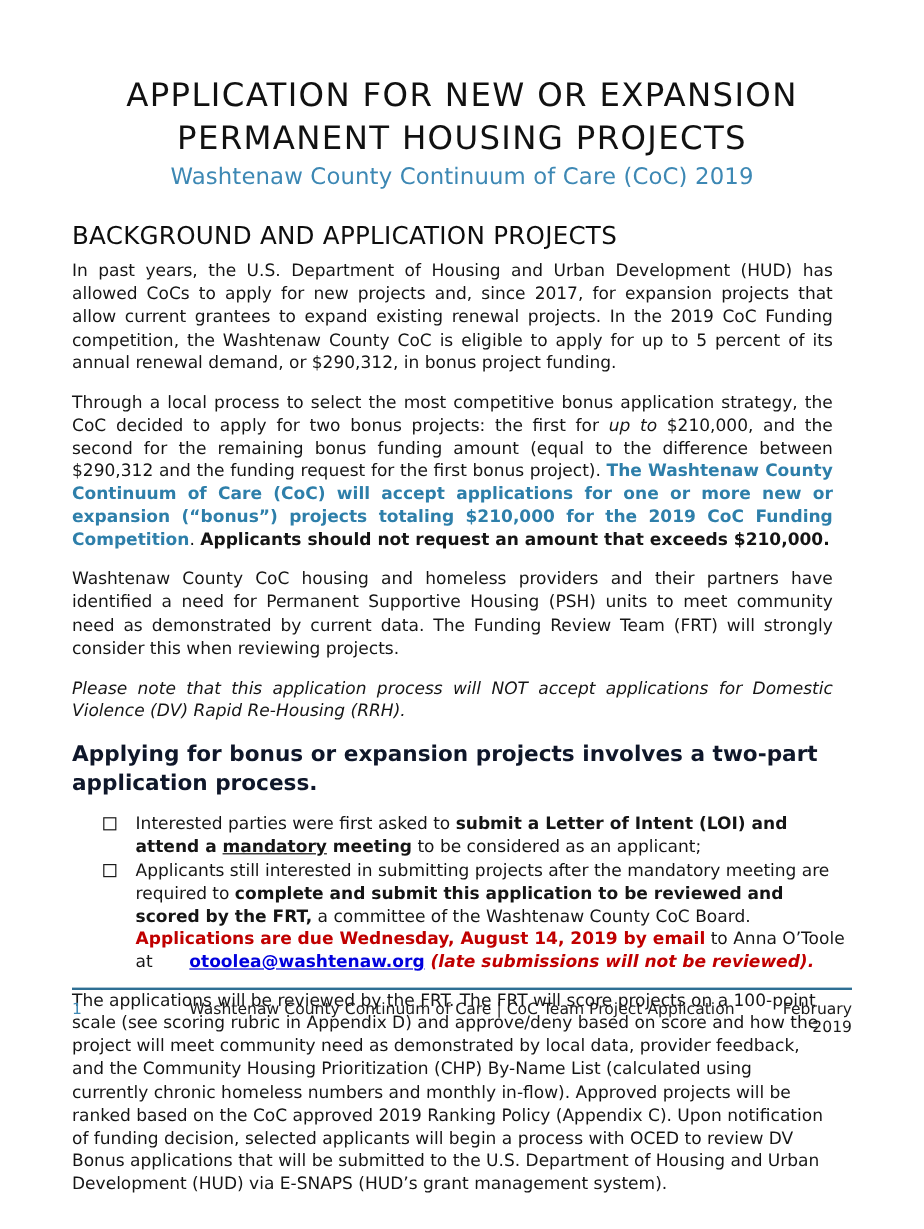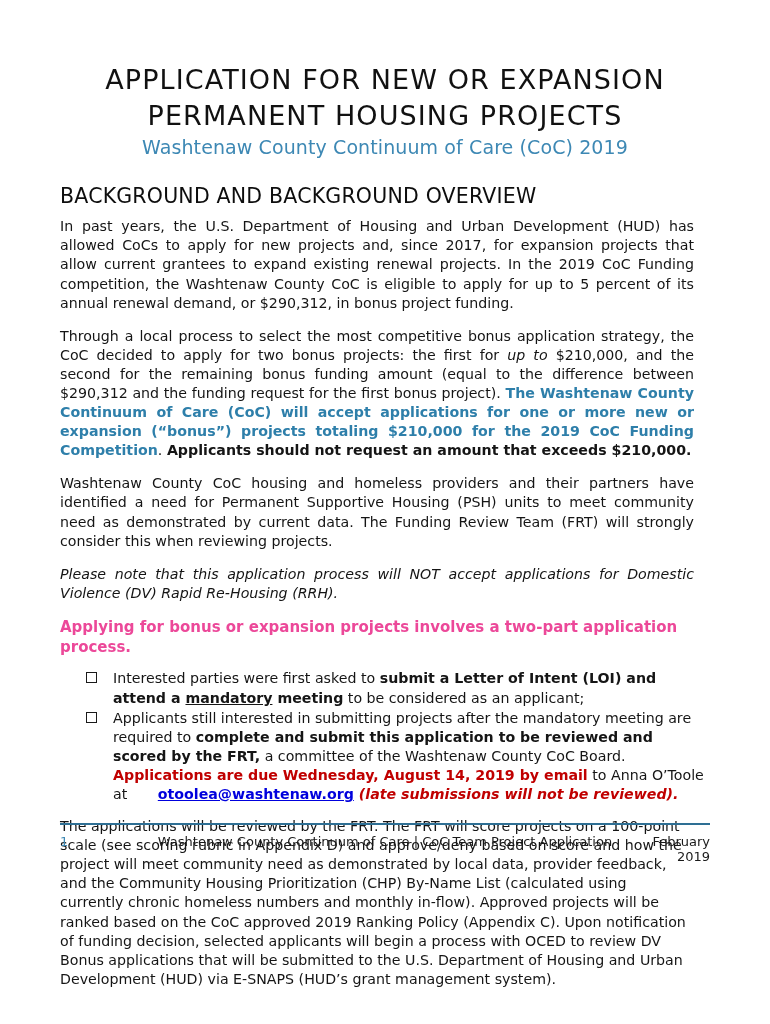--- a/index.html
+++ b/index.html
@@ -72,25 +72,25 @@
   .red  { color: #c00000; font-weight: bold; }
   .uline { text-decoration: underline; }
   a.email {
     color: #0000dd;
     font-weight: bold;
     text-decoration: underline;
     margin-left: 26px;
   }
 
   .lead-bold {
-    font-size: 15px;
+    font-size: 18px;
     font-weight: bold;
     line-height: 1.35;
     margin: 0 0 12px 0;
-    color: #ec4899;
+    color: #0f172a;
   }
 
   
   ul.checkbox-list {
     list-style: none;
     margin: 0 0 13px 0;
     padding: 0 0 0 26px;
   }
   ul.checkbox-list li {
     position: relative;
@@ -150,21 +150,21 @@
 <body>
 
 <div class="page">
 
   <div>
     <div class="doc-title">APPLICATION FOR NEW OR EXPANSION</div>
     <div class="doc-title">PERMANENT HOUSING PROJECTS</div>
     <div class="doc-subtitle">Washtenaw County Continuum of Care (CoC) 2019</div>
   </div>
 
-  <h2 class="section-heading">BACKGROUND AND BACKGROUND OVERVIEW</h2>
+  <h2 class="section-heading">BACKGROUND AND APPLICATION PROJECTS</h2>
 
   <p class="body">In past years, the U.S. Department of Housing and Urban Development (HUD) has allowed CoCs to apply for new projects and, since 2017, for expansion projects that allow current grantees to expand existing renewal projects. In the 2019 CoC Funding competition, the Washtenaw County CoC is eligible to apply for up to 5 percent of its annual renewal demand, or $290,312, in bonus project funding.</p>
 
   <p class="body">
     <span>Through a local process to select the most competitive bonus application strategy, the CoC decided to apply for two bonus projects: the first for </span><span class="ital">up to</span><span> $210,000, and the second for the remaining bonus funding amount (equal to the difference between $290,312 and the funding request for the first bonus project). </span><span class="blue">The Washtenaw County Continuum of Care (CoC) will accept applications for one or more new or expansion (“bonus”) projects totaling $210,000 for the 2019 CoC Funding Competition</span><span>. </span><span class="bold">Applicants should not request an amount that exceeds $210,000.</span>
   </p>
 
   <p class="body">Washtenaw County CoC housing and homeless providers and their partners have identified a need for Permanent Supportive Housing (PSH) units to meet community need as demonstrated by current data. The Funding Review Team (FRT) will strongly consider this when reviewing projects.</p>
 
   <p class="body ital">Please note that this application process will NOT accept applications for Domestic Violence (DV) Rapid Re-Housing (RRH).</p>

